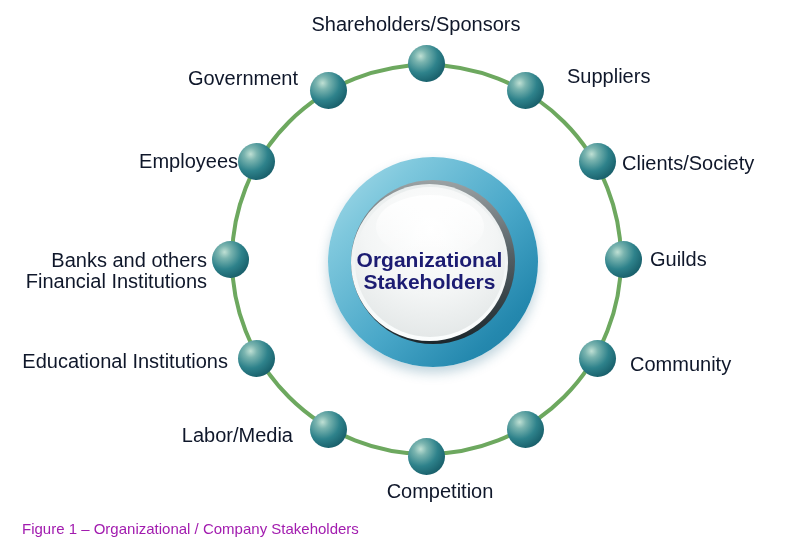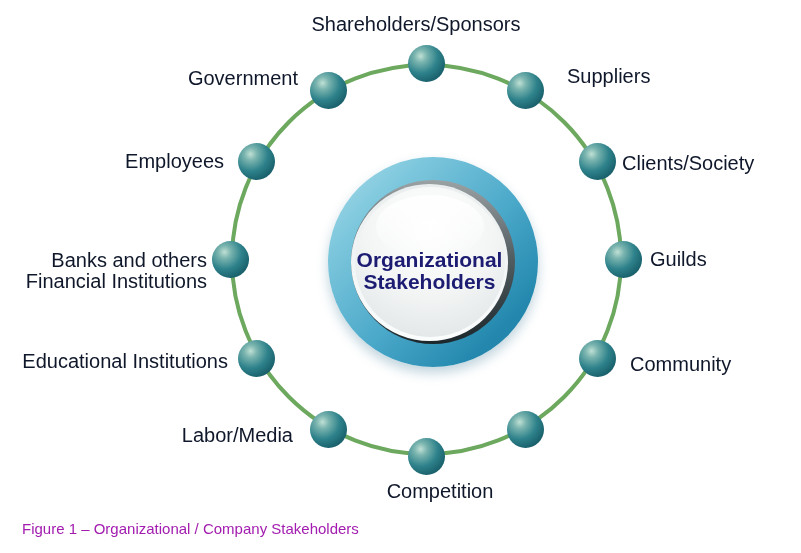--- a/index.html
+++ b/index.html
@@ -61,21 +61,21 @@
   .lbl-0  { left: 416px; top: 13px;  transform: translateX(-50%); text-align: center; white-space: nowrap; }
   .lbl-1  { left: 555px; top: 65px;  white-space: nowrap; margin-left: 12px; }
   .lbl-2  { left: 622px; top: 152px; white-space: nowrap; }
   .lbl-3  { left: 650px; top: 248px; white-space: nowrap; }
   .lbl-4  { left: 630px; top: 353px; white-space: nowrap; }
   .lbl-5  { left: 561px; top: 421px; white-space: nowrap; }
   .lbl-6  { left: 412px; top: 480px; transform: translateX(-50%); text-align: center; white-space: nowrap; margin-left: 28px; }
   .lbl-7  { right: 508px; top: 424px; text-align: right; white-space: nowrap; }
   .lbl-8  { right: 573px; top: 350px; text-align: right; white-space: nowrap; }
   .lbl-9  { right: 594px; top: 250px; text-align: right; line-height: 21px; }
-  .lbl-10 { right: 577px; top: 150px; white-space: nowrap; }
+  .lbl-10 { right: 563px; top: 150px; white-space: nowrap; }
   .lbl-11 { right: 503px; top: 67px;  text-align: right; white-space: nowrap; }
 
   
   .btn-outer {
     position: absolute;
     left: 328px;
     top: 157px;
     width: 210px;
     height: 210px;
     border-radius: 50%;

